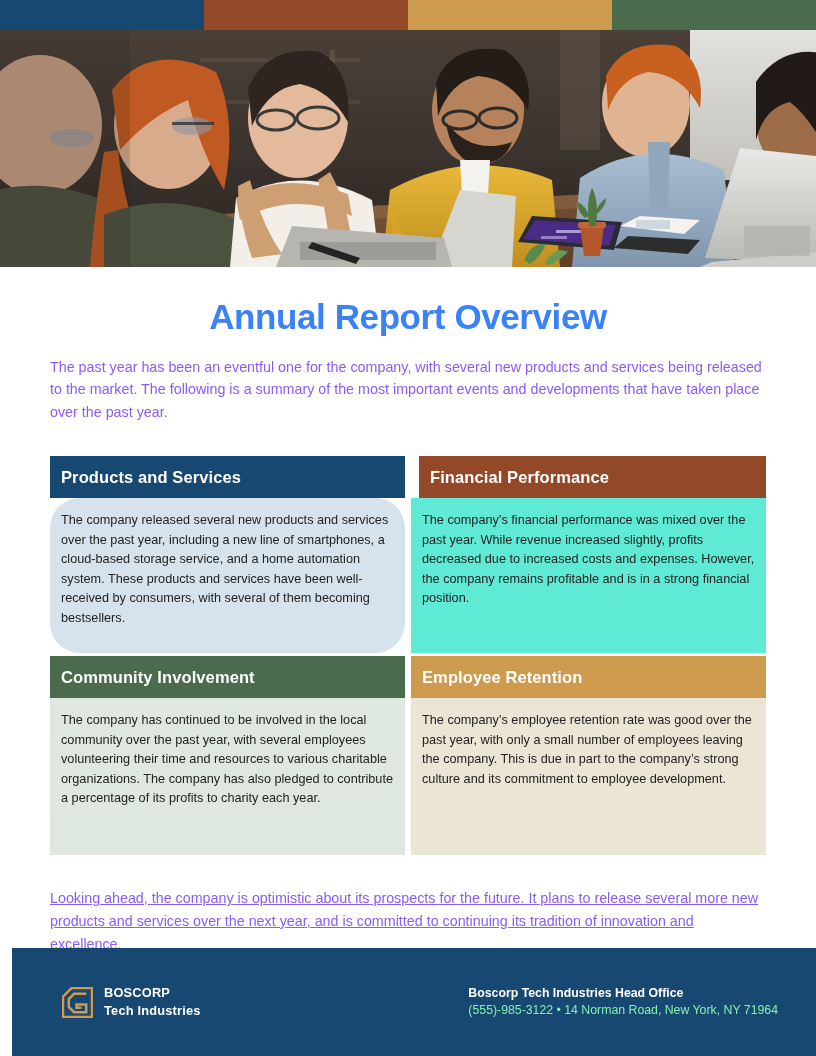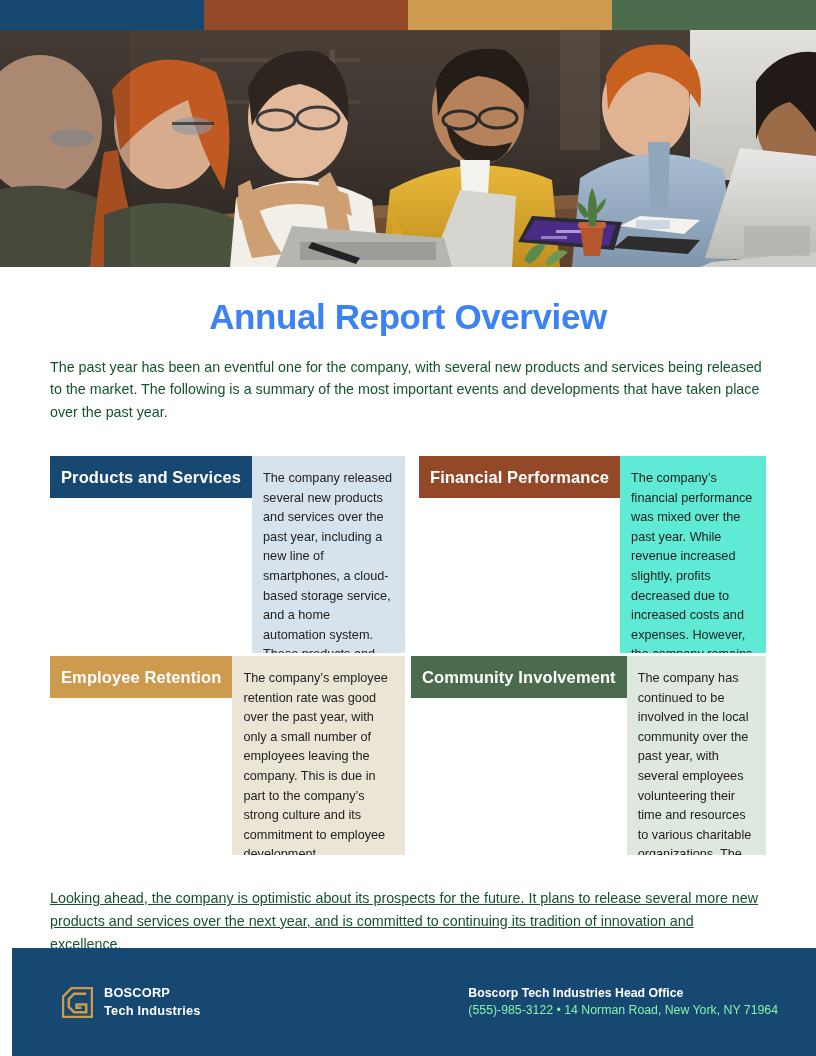--- a/index.html
+++ b/index.html
@@ -48,40 +48,40 @@
     margin-top: 31px;
     line-height: 1.1;
   }
 
   
   .intro, .outro {
     width: 716px;
     margin: 0 auto;
     font-size: 14.3px;
     line-height: 1.6;
-    color: #14532d;
+    color: #8b5cf6;
     font-weight: 400;
   }
   .intro { margin-top: 19px; }
   .outro { margin-top: 32px; text-decoration: underline; }
 
   
   .grid {
     width: 716px;
     margin: 0 auto;
     margin-top: 32px;
     display: grid;
     grid-template-columns: 1fr 1fr;
     grid-template-rows: 197px 199px;
     column-gap: 6px;
     row-gap: 3px;
   }
   .card {
     display: flex;
-    flex-direction: row;
+    flex-direction: column;
     overflow: hidden;
   }
   .card-header {
     height: 42px;
     display: flex;
     align-items: center;
     padding: 0 11px;
     color: #ffffff;
     font-size: 16.5px;
     font-weight: 700;
@@ -254,36 +254,36 @@
   </div>
 
   <h1 class="title">Annual Report Overview</h1>
 
   <p class="intro">The past year has been an eventful one for the company, with several new products and services being released to the market. The following is a summary of the most important events and developments that have taken place over the past year.</p>
 
   <div class="grid">
 
     <div class="card" id="card0">
       <div class="card-header" style="background: rgb(23, 72, 113);">Products and Services</div>
-      <div class="card-body" style="background: rgb(214, 227, 237);">The company released several new products and services over the past year, including a new line of smartphones, a cloud-based storage service, and a home automation system. These products and services have been well-received by consumers, with several of them becoming bestsellers.</div>
+      <div class="card-body" style="background: rgb(214, 227, 237); border-radius: 30px;">The company released several new products and services over the past year, including a new line of smartphones, a cloud-based storage service, and a home automation system. These products and services have been well-received by consumers, with several of them becoming bestsellers.</div>
     </div>
 
     <div class="card" id="card1">
       <div class="card-header" style="background: rgb(147, 73, 40); margin-left: 8px;">Financial Performance</div>
       <div class="card-body" style="background: #5eead4;">The company’s financial performance was mixed over the past year. While revenue increased slightly, profits decreased due to increased costs and expenses. However, the company remains profitable and is in a strong financial position.</div>
     </div>
 
+    <div class="card" id="card3">
+      <div class="card-header" style="background: rgb(74, 107, 76);">Community Involvement</div>
+      <div class="card-body" style="background: rgb(222, 232, 222);">The company has continued to be involved in the local community over the past year, with several employees volunteering their time and resources to various charitable organizations. The company has also pledged to contribute a percentage of its profits to charity each year.</div>
+    </div>
+
     <div class="card" id="card2">
       <div class="card-header" style="background: rgb(205, 154, 78);">Employee Retention</div>
       <div class="card-body" style="background: rgb(235, 229, 213);">The company’s employee retention rate was good over the past year, with only a small number of employees leaving the company. This is due in part to the company’s strong culture and its commitment to employee development.</div>
-    </div>
-
-    <div class="card" id="card3">
-      <div class="card-header" style="background: rgb(74, 107, 76);">Community Involvement</div>
-      <div class="card-body" style="background: rgb(222, 232, 222);">The company has continued to be involved in the local community over the past year, with several employees volunteering their time and resources to various charitable organizations. The company has also pledged to contribute a percentage of its profits to charity each year.</div>
     </div>
 
   </div>
 
   <p class="outro">Looking ahead, the company is optimistic about its prospects for the future. It plans to release several more new products and services over the next year, and is committed to continuing its tradition of innovation and excellence.</p>
 
   <div class="footer" id="footer" style="background: rgb(23, 72, 113);">
 
     <div class="brand">
       <svg class="brand-mark" viewBox="0 0 32 32">

